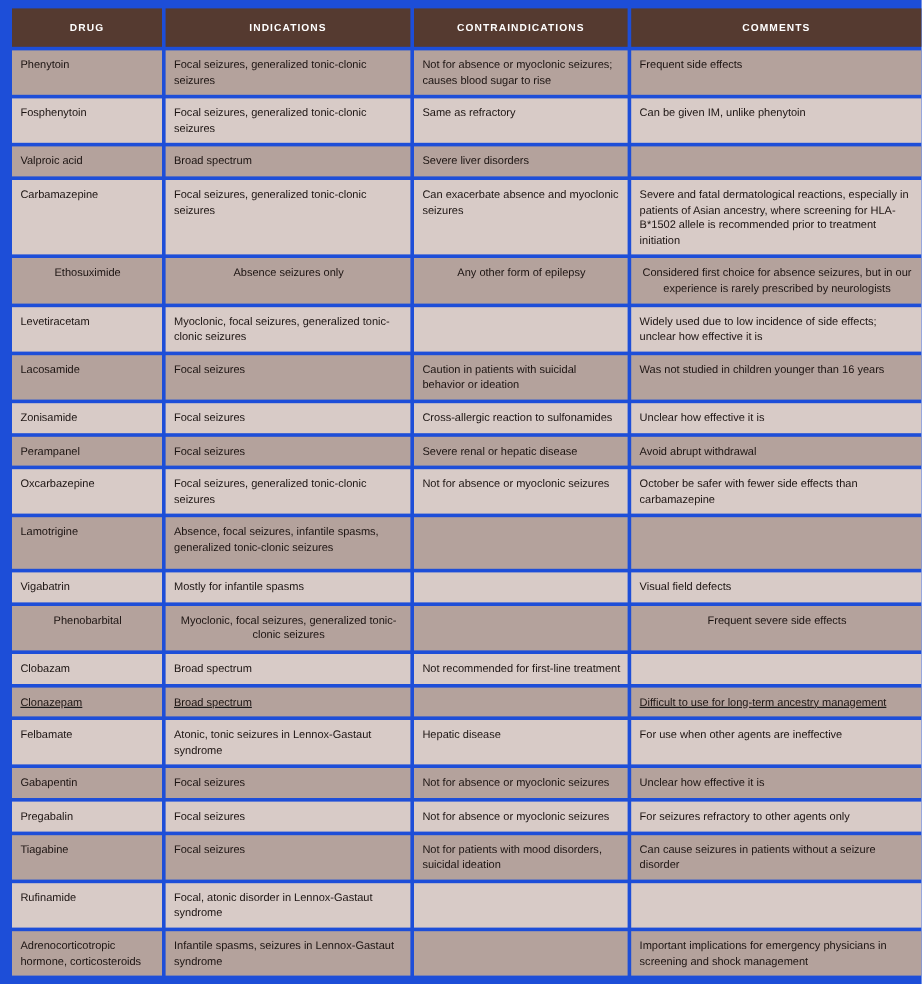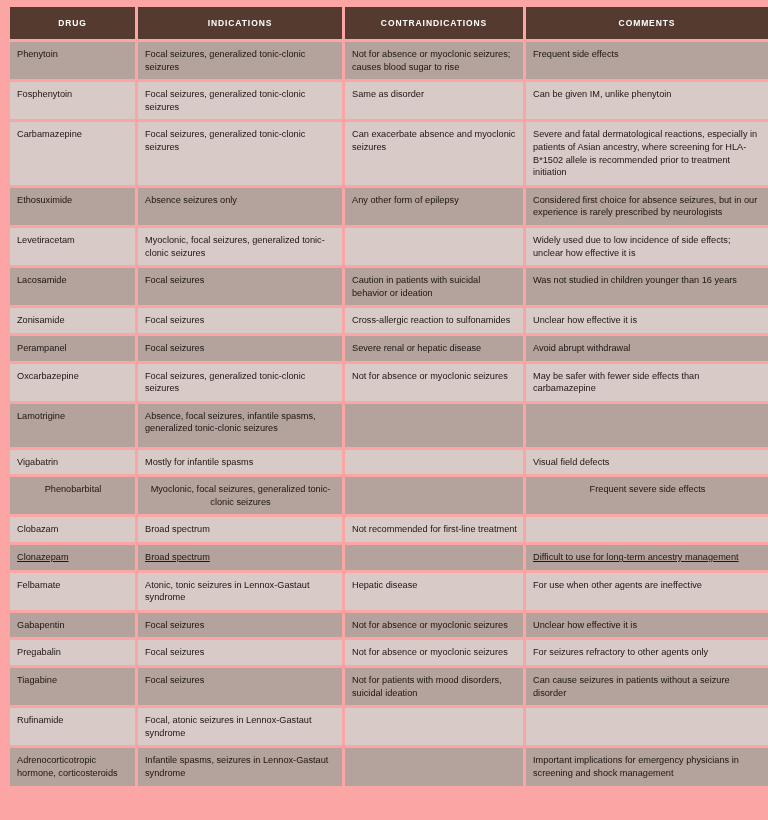--- a/index.html
+++ b/index.html
@@ -11,21 +11,21 @@
     width: 768px;
     height: 820px;
     font-family: "Liberation Sans", sans-serif;
     color: #1a1a1a;
     overflow: hidden;
   }
 
   #drug-table-wrapper {
     width: 768px;
     height: 820px;
-    background: #fca5a5;
+    background: #1d4ed8;
     box-sizing: border-box;
     padding: 4px 7px 8px 7px;
   }
 
   table.drug-table {
     width: 754px;
     border-collapse: separate;
     border-spacing: 3px 3px;
     table-layout: fixed;
   }
@@ -86,30 +86,36 @@
     <tbody id="table-body">
         <tr class="row-dark" style="height: 31px; padding-left: 32px;">
           <td>Phenytoin</td>
           <td>Focal seizures, generalized tonic-clonic seizures</td>
           <td>Not for absence or myoclonic seizures; causes blood sugar to rise</td>
           <td>Frequent side effects</td>
         </tr>
         <tr class="row-light" style="height: 31px;">
           <td>Fosphenytoin</td>
           <td>Focal seizures, generalized tonic-clonic seizures</td>
-          <td>Same as disorder</td>
+          <td>Same as refractory</td>
           <td>Can be given IM, unlike phenytoin</td>
+        </tr>
+        <tr class="row-dark" style="height: 19px;">
+          <td>Valproic acid</td>
+          <td>Broad spectrum</td>
+          <td>Severe liver disorders</td>
+          <td class="cell-empty"></td>
         </tr>
         <tr class="row-light" style="height: 55px; margin-left: 33px;">
           <td>Carbamazepine</td>
           <td>Focal seizures, generalized tonic-clonic seizures</td>
           <td>Can exacerbate absence and myoclonic seizures</td>
           <td>Severe and fatal dermatological reactions, especially in patients of Asian ancestry, where screening for HLA-B*1502 allele is recommended prior to treatment initiation</td>
         </tr>
-        <tr class="row-dark" style="height: 31px;">
+        <tr class="row-dark" style="height: 31px; text-align: center;">
           <td>Ethosuximide</td>
           <td>Absence seizures only</td>
           <td>Any other form of epilepsy</td>
           <td>Considered first choice for absence seizures, but in our experience is rarely prescribed by neurologists</td>
         </tr>
         <tr class="row-light" style="height: 35px;">
           <td>Levetiracetam</td>
           <td>Myoclonic, focal seizures, generalized tonic-clonic seizures</td>
           <td class="cell-empty"></td>
           <td>Widely used due to low incidence of side effects; unclear how effective it is</td>
@@ -129,21 +135,21 @@
         <tr class="row-dark" style="height: 19px;">
           <td>Perampanel</td>
           <td>Focal seizures</td>
           <td>Severe renal or hepatic disease</td>
           <td>Avoid abrupt withdrawal</td>
         </tr>
         <tr class="row-light" style="height: 31px;">
           <td>Oxcarbazepine</td>
           <td>Focal seizures, generalized tonic-clonic seizures</td>
           <td>Not for absence or myoclonic seizures</td>
-          <td>May be safer with fewer side effects than carbamazepine</td>
+          <td>October be safer with fewer side effects than carbamazepine</td>
         </tr>
         <tr class="row-dark" style="height: 43px;">
           <td>Lamotrigine</td>
           <td>Absence, focal seizures, infantile spasms, generalized tonic-clonic seizures</td>
           <td class="cell-empty"></td>
           <td class="cell-empty"></td>
         </tr>
         <tr class="row-light" style="height: 19px;">
           <td>Vigabatrin</td>
           <td>Mostly for infantile spasms</td>
@@ -187,21 +193,21 @@
           <td>For seizures refractory to other agents only</td>
         </tr>
         <tr class="row-dark" style="height: 31px;">
           <td>Tiagabine</td>
           <td>Focal seizures</td>
           <td>Not for patients with mood disorders, suicidal ideation</td>
           <td>Can cause seizures in patients without a seizure disorder</td>
         </tr>
         <tr class="row-light" style="height: 35px;">
           <td>Rufinamide</td>
-          <td>Focal, atonic seizures in Lennox-Gastaut syndrome</td>
+          <td>Focal, atonic disorder in Lennox-Gastaut syndrome</td>
           <td class="cell-empty"></td>
           <td class="cell-empty"></td>
         </tr>
         <tr class="row-dark" style="height: 31px;">
           <td>Adrenocorticotropic hormone, corticosteroids</td>
           <td>Infantile spasms, seizures in Lennox-Gastaut syndrome</td>
           <td class="cell-empty"></td>
           <td>Important implications for emergency physicians in screening and shock management</td>
         </tr>
       </tbody>

